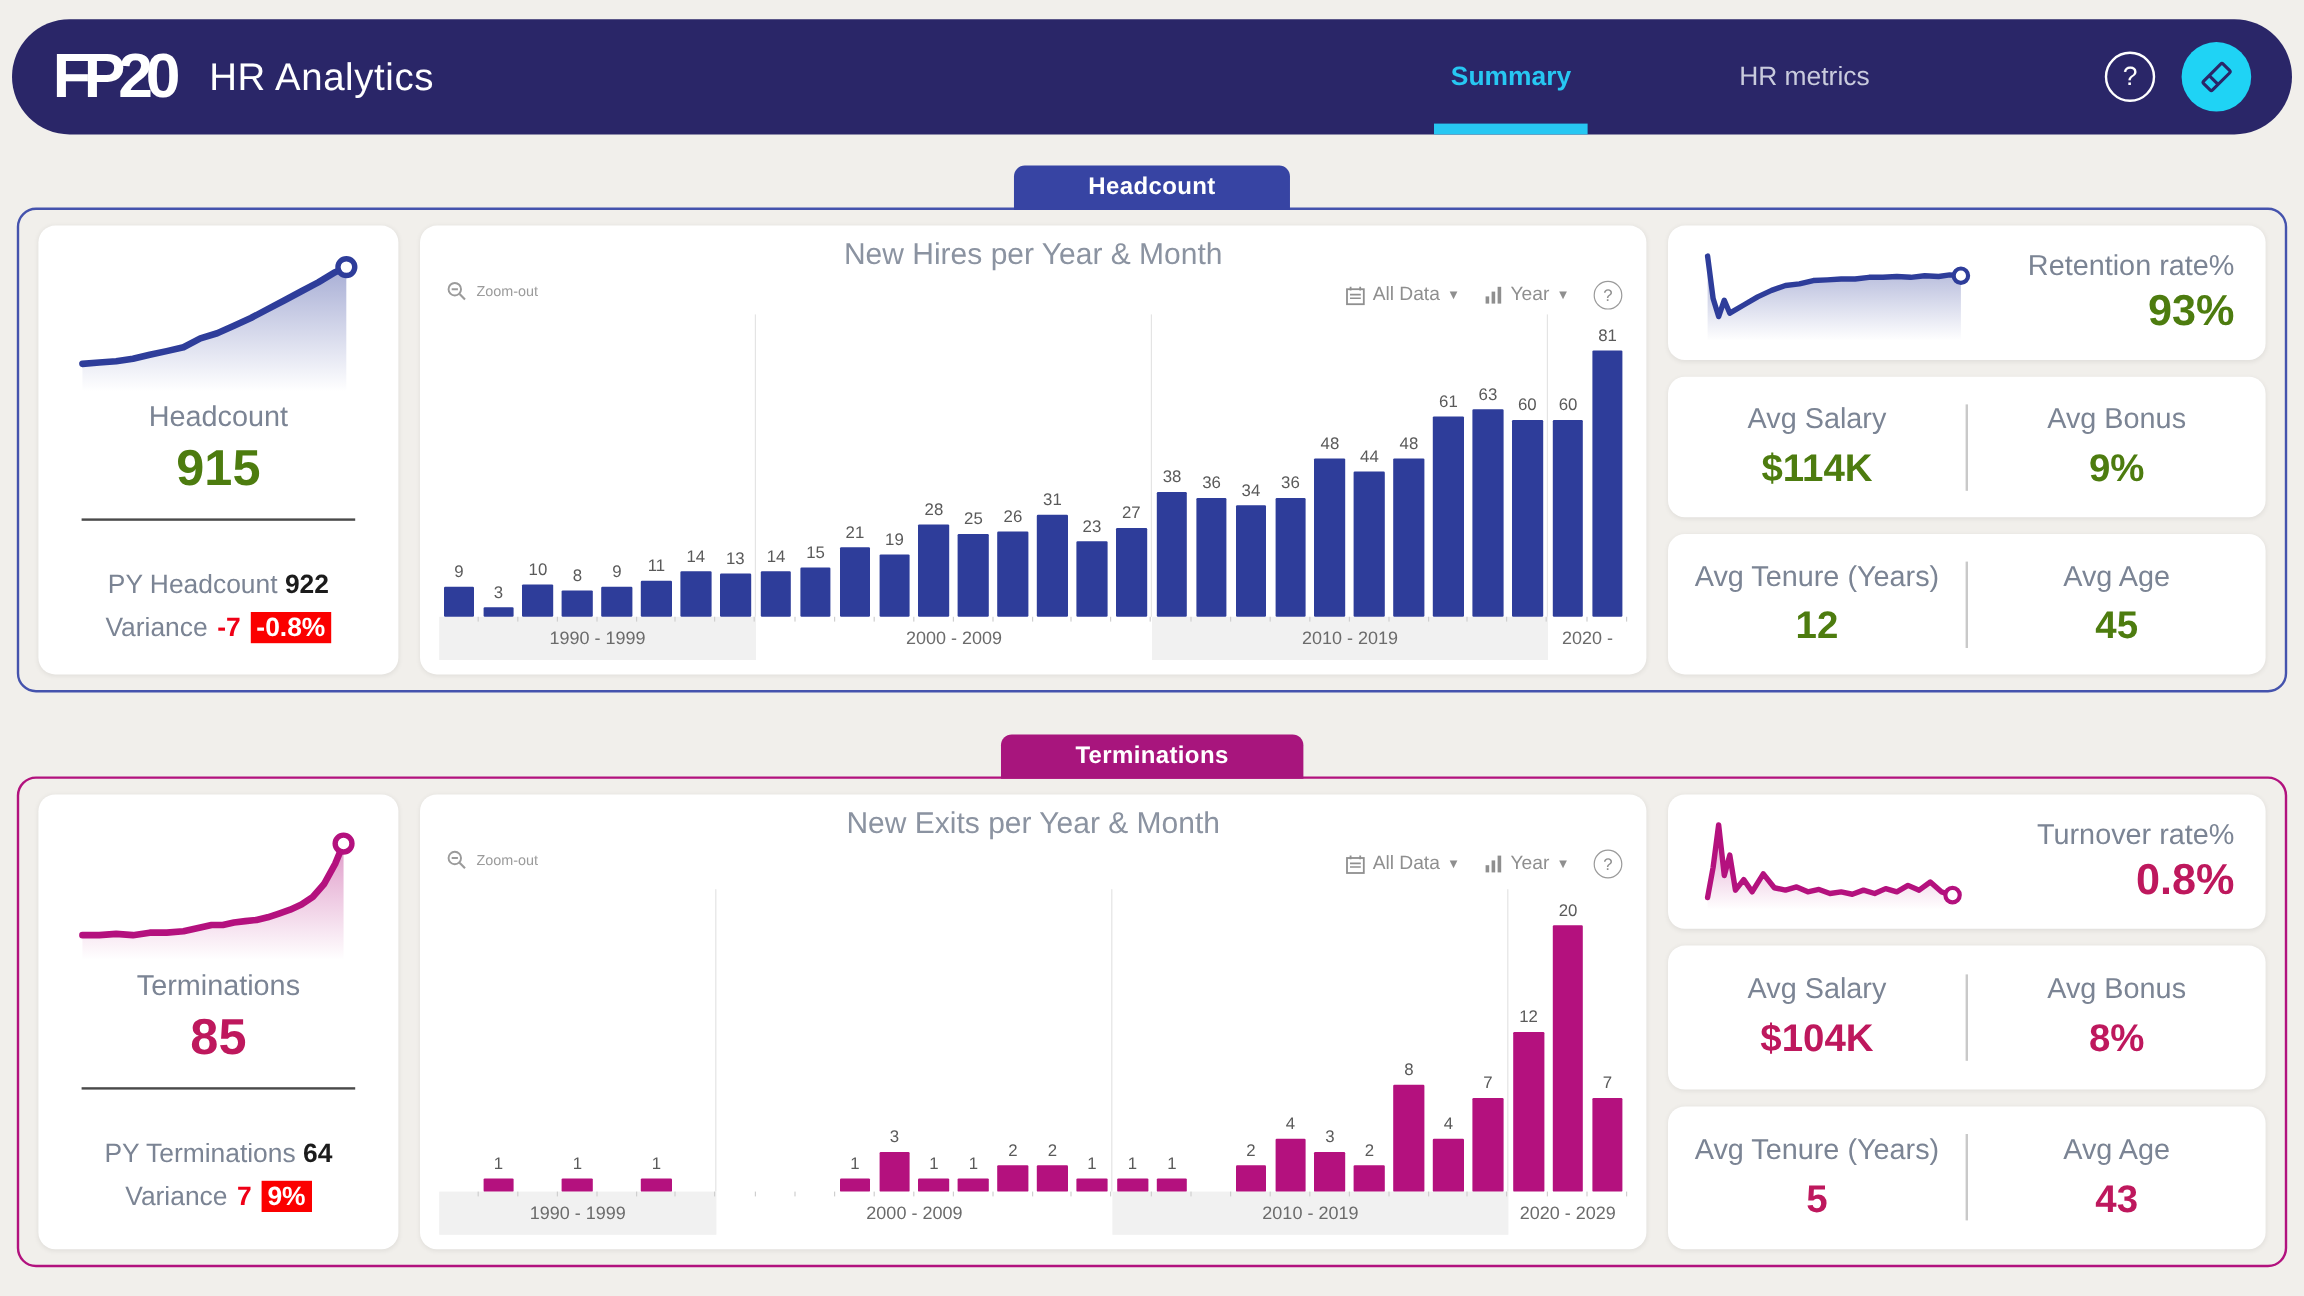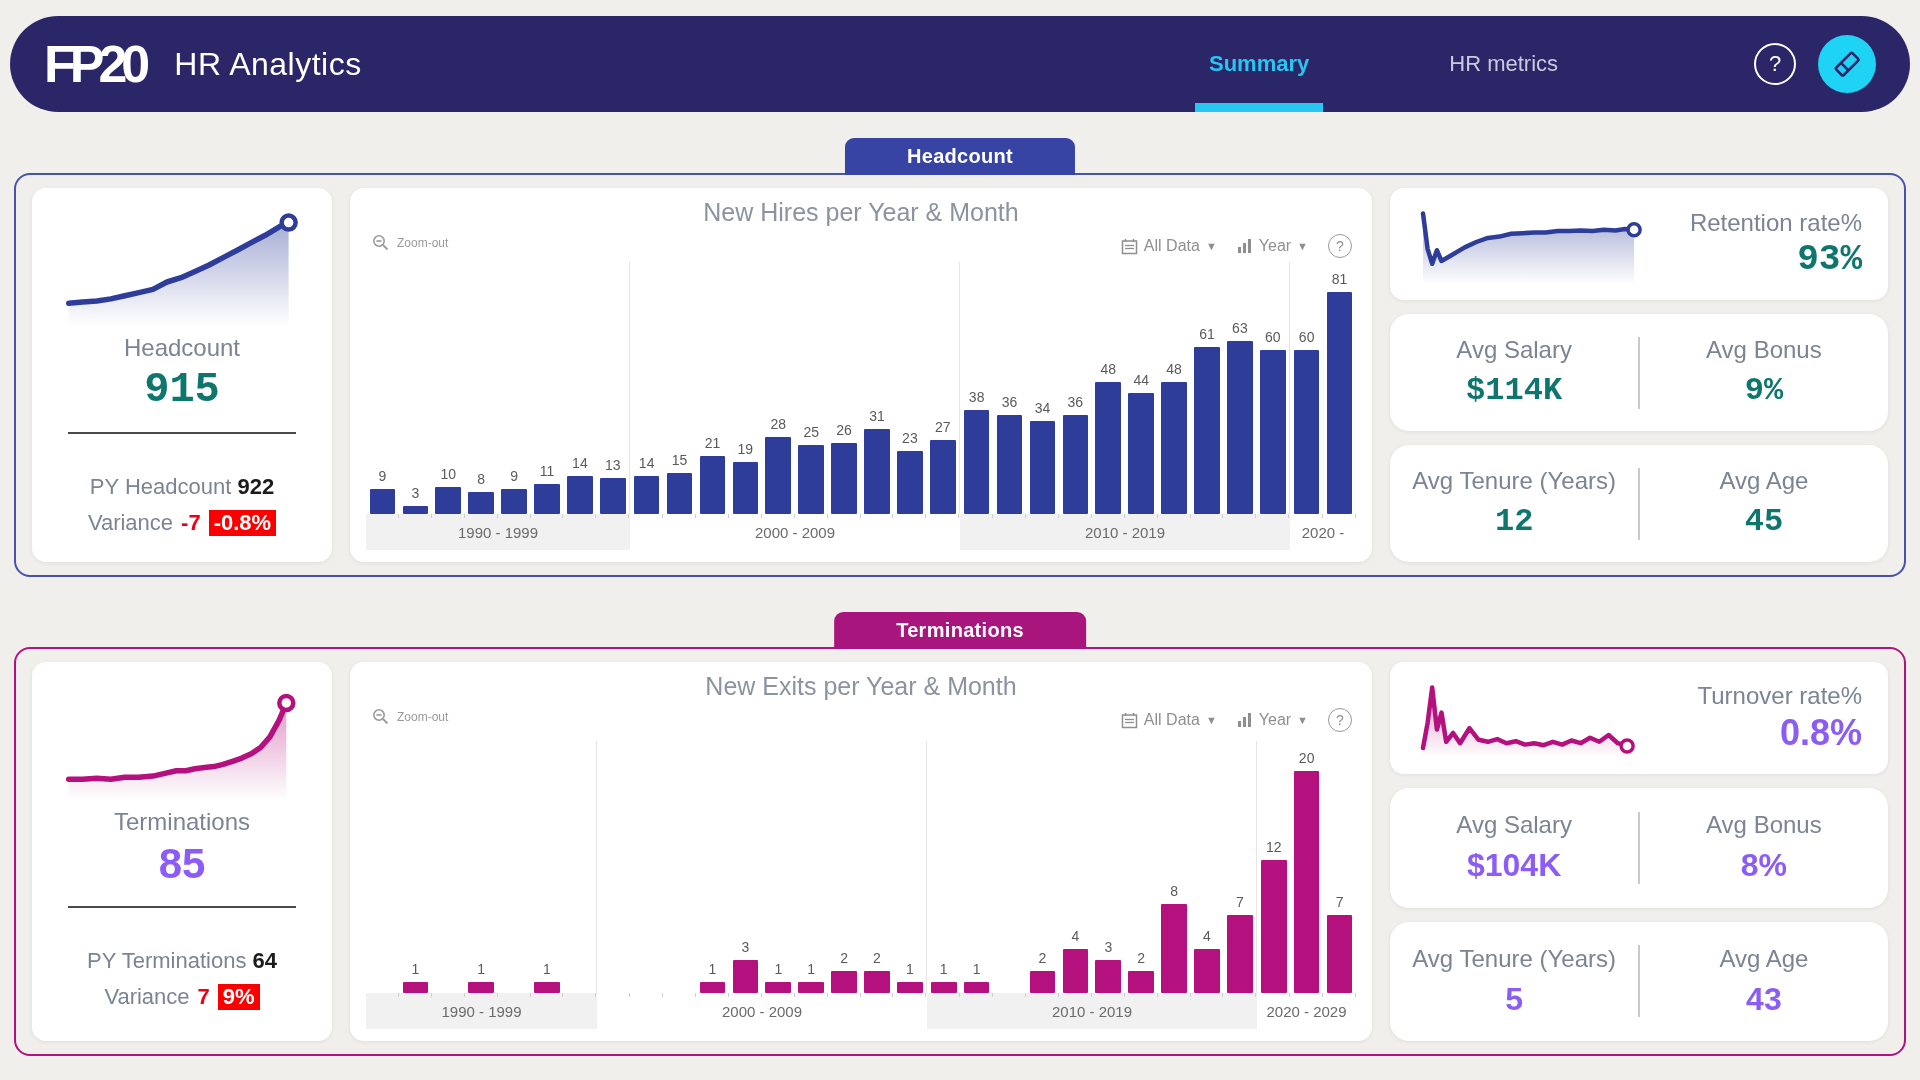--- a/index.html
+++ b/index.html
@@ -56,22 +56,22 @@
   
   .kpi-card { width:300px; display:flex; flex-direction:column; align-items:center; padding:16px 14px 14px; }
   .kpi-label { font-size:24px; color:#7b8494; margin-top:4px; }
   .kpi-value { font-size:42px; font-weight:800; margin-top:4px; }
   .kpi-divider { width:84%; border-top:2px solid #4a4a4a; margin:18px 0 30px; }
   .kpi-py { font-size:22px; color:#7b8494; margin-top:10px; }
   .kpi-py b { color:#1b1b1b; font-weight:800; }
   .kpi-var { font-size:22px; color:#7b8494; margin-top:10px; display:flex; gap:8px; align-items:center; }
   .var-num { color:#ef0016; font-weight:800; }
   .var-chip { background:#fb0000; color:#fff; font-weight:800; padding:0 5px; }
-  .blue-txt { color:#0f766e;font-family:Liberation Mono, monospace; }
-  .mag-txt { color:#8b5cf6; }
+  .blue-txt { color:#4d7c0f; }
+  .mag-txt { color:#be185d; }
   
   .chart-card { flex:1; position:relative; }
   .chart-title { position:absolute; top:10px; left:0; right:0; text-align:center; font-size:25px; color:#8b93a1; }
   .zoom-out { position:absolute; top:46px; left:22px; display:flex; align-items:center; gap:7px; font-size:12px; color:#9b9b9b; cursor:pointer; }
   .chart-controls { position:absolute; top:46px; right:20px; display:flex; align-items:center; gap:20px; font-size:16px; color:#8f8f8f; }
   .ctrl { display:flex; align-items:center; gap:6px; cursor:pointer; }
   .caret { font-size:11px; }
   .ctrl-help { width:24px; height:24px; border-radius:50%; border:1.5px solid #9a9a9a; display:flex; align-items:center; justify-content:center; font-size:14px; cursor:pointer; }
   .chart-body { position:absolute; left:16px; right:16px; bottom:12px; }
   .plot { height:252px; display:flex; align-items:flex-end; }
@@ -83,21 +83,21 @@
   .bar-label { position:absolute; left:50%; transform:translateX(-50%); font-size:14px; color:#5a5a5a; white-space:nowrap; }
   .bands { display:flex; height:36px; }
   .band { display:flex; align-items:center; justify-content:center; font-size:15px; color:#6b6b6b; white-space:nowrap; overflow:hidden; }
   .band.shaded { background:#f1f1f1; }
   
   .stats-col { width:498px; display:flex; flex-direction:column; gap:14px; }
   .rate-card { height:112px; display:flex; align-items:center; padding:0 26px 0 18px; }
   .rate-right { margin-left:auto; text-align:right; }
   .rate-label { font-size:24px; color:#7b8494; }
   .rate-value { font-size:36px; font-weight:800; margin-top:2px; }
-  .row-card { flex:1; display:flex; align-items:center;border-radius:19px; }
+  .row-card { flex:1; display:flex; align-items:center; }
   .stat-cell { flex:1; display:flex; flex-direction:column; align-items:center; gap:8px; }
   .stat-label { font-size:24px; color:#7b8494; }
   .stat-value { font-size:32px; font-weight:800; }
   .v-divider { width:1.5px; height:72px; background:#c9c9c9; }
 </style>
 </head>
 <body>
 
 <div class="navbar">
   <div class="logo">FP20</div>

